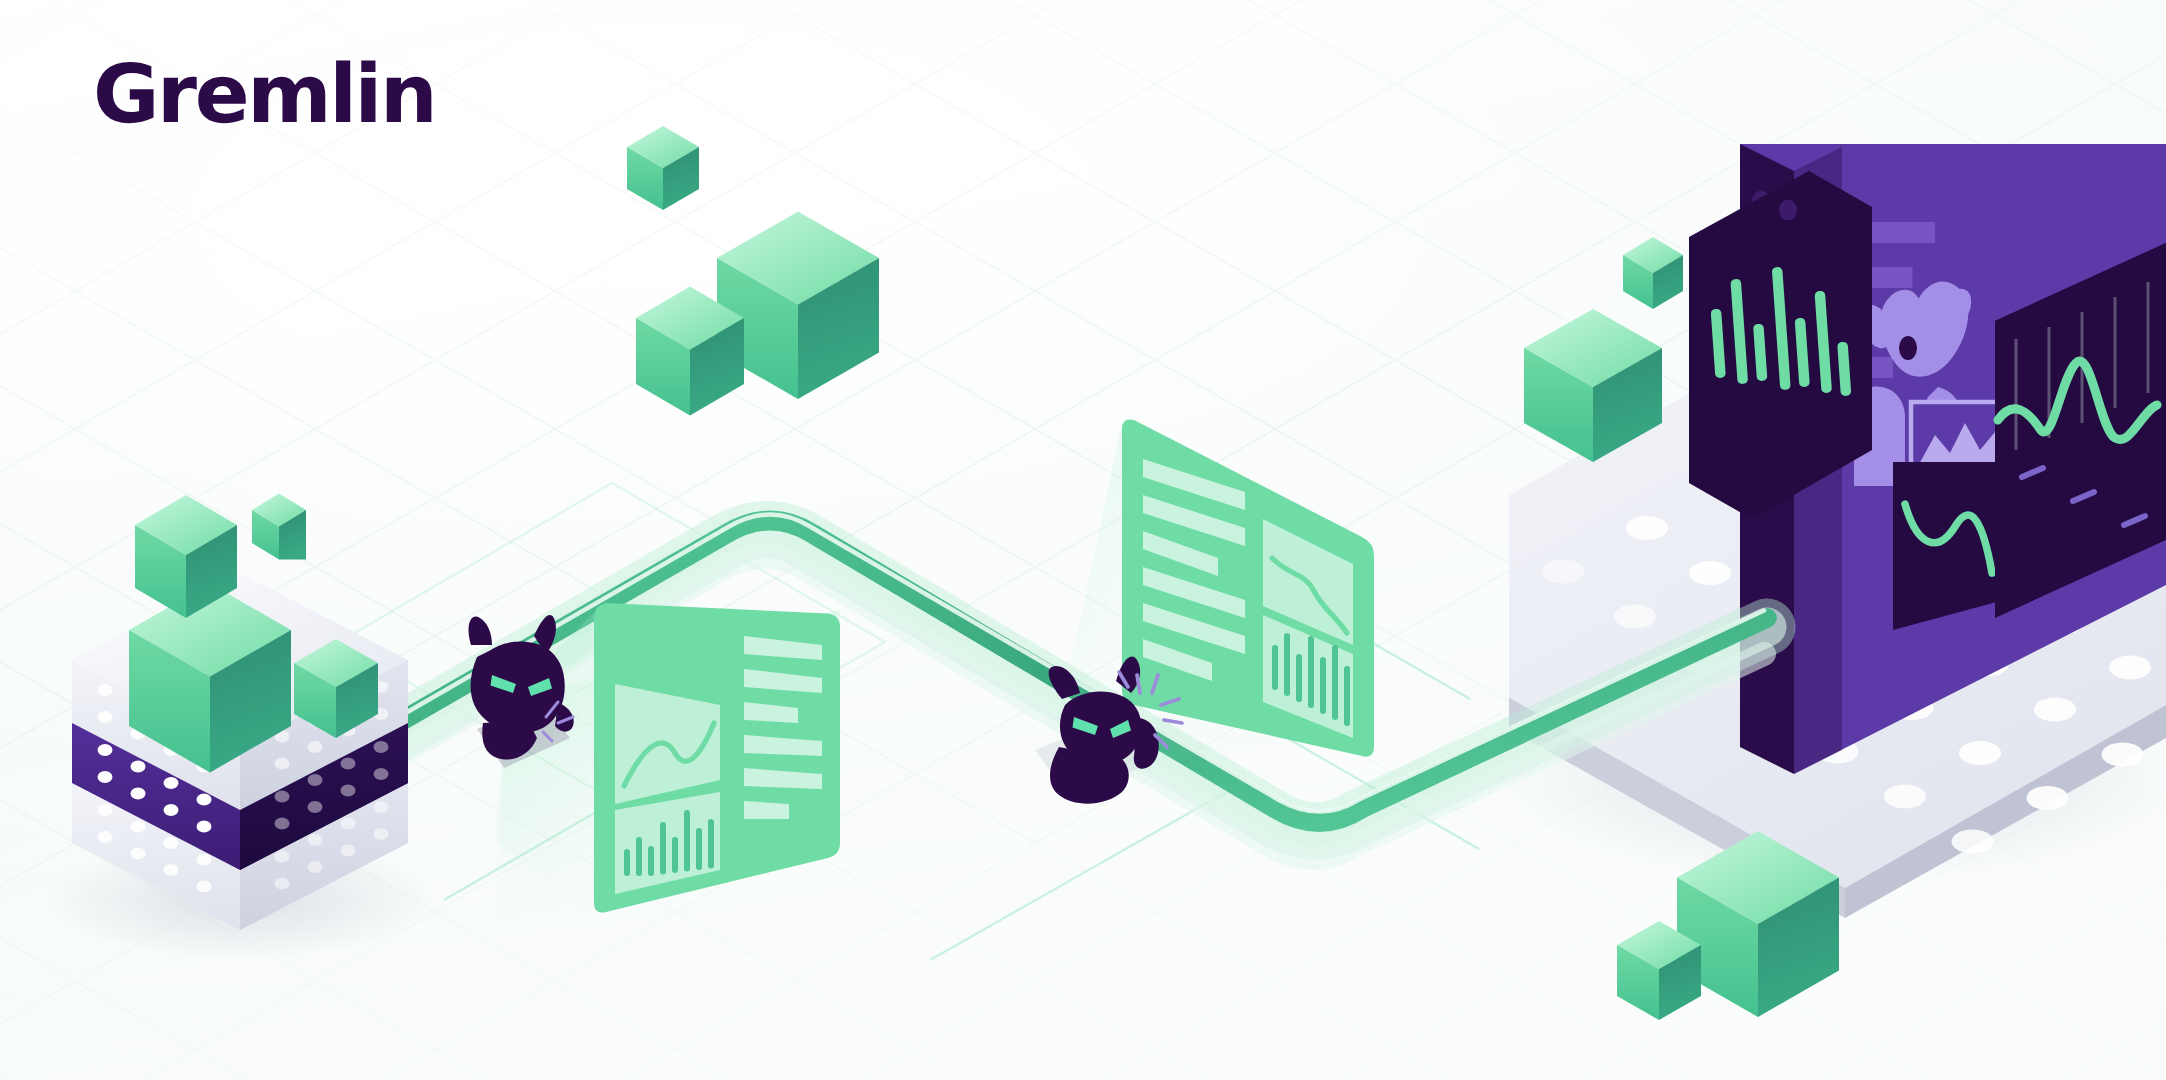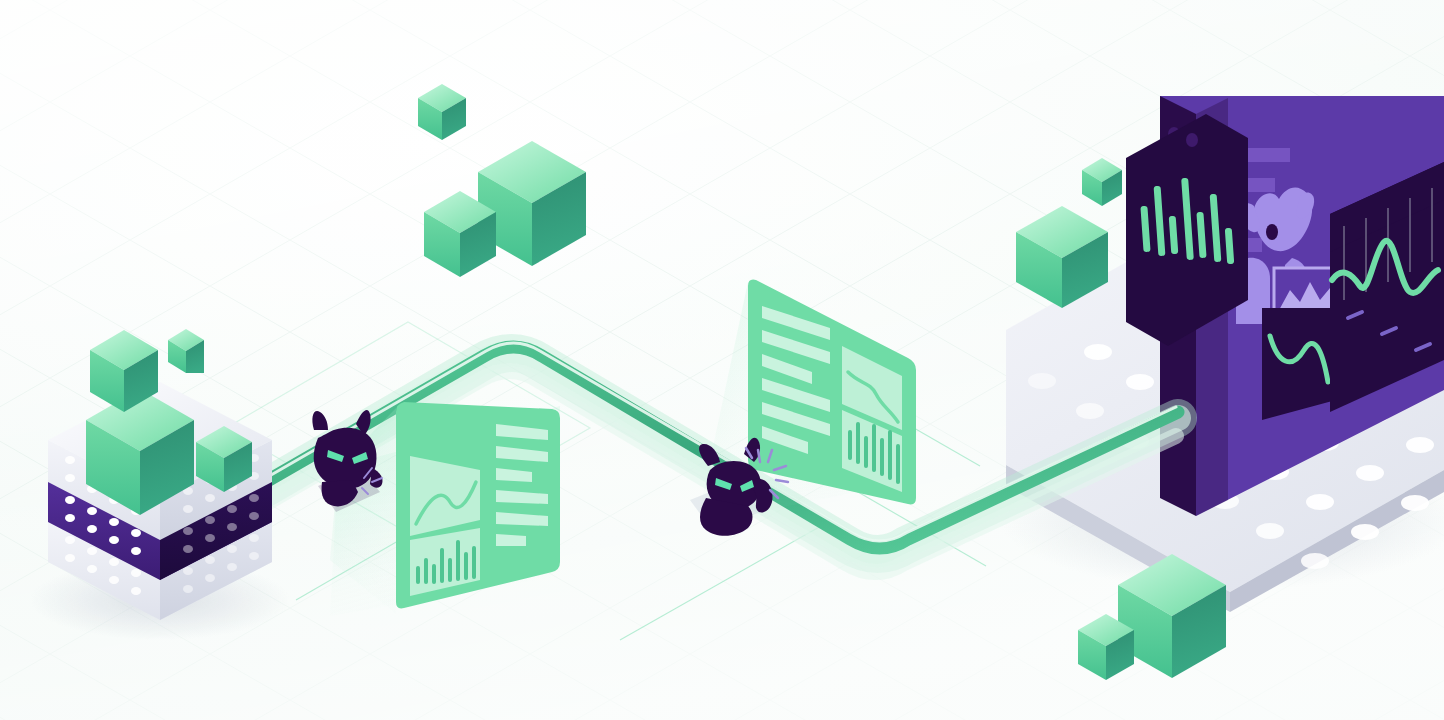--- a/index.html
+++ b/index.html
@@ -45,20 +45,21 @@
     <g stroke="#7fe0b4" stroke-width="1.1" fill="none" opacity="0.55">
       <path d="M408 322 L590 428 L408 533 L226 428 Z" opacity="0.5"></path>
       <path d="M296 600 L500 482"></path>
       <path d="M620 640 L828 522"></path>
       <path d="M820 470 L986 566"></path>
       <path d="M900 420 L980 466"></path>
       <path d="M1150 430 L1290 512" opacity="0.35"></path>
     </g>
   </svg>
 
+  <div class="brand">Gremlin</div>
 
   <svg class="svg-abs" viewBox="0 0 1444 720">
     <defs>
 
       <linearGradient id="cubeTop" x1="0" y1="0" x2="0.9" y2="1">
         <stop offset="0%" stop-color="#c6f7dd"></stop>
           <stop offset="100%" stop-color="#74dda8"></stop>
       </linearGradient>
       <linearGradient id="cubeLeft" x1="0" y1="0" x2="0" y2="1">
         <stop offset="0%" stop-color="#6fd9a4"></stop>

